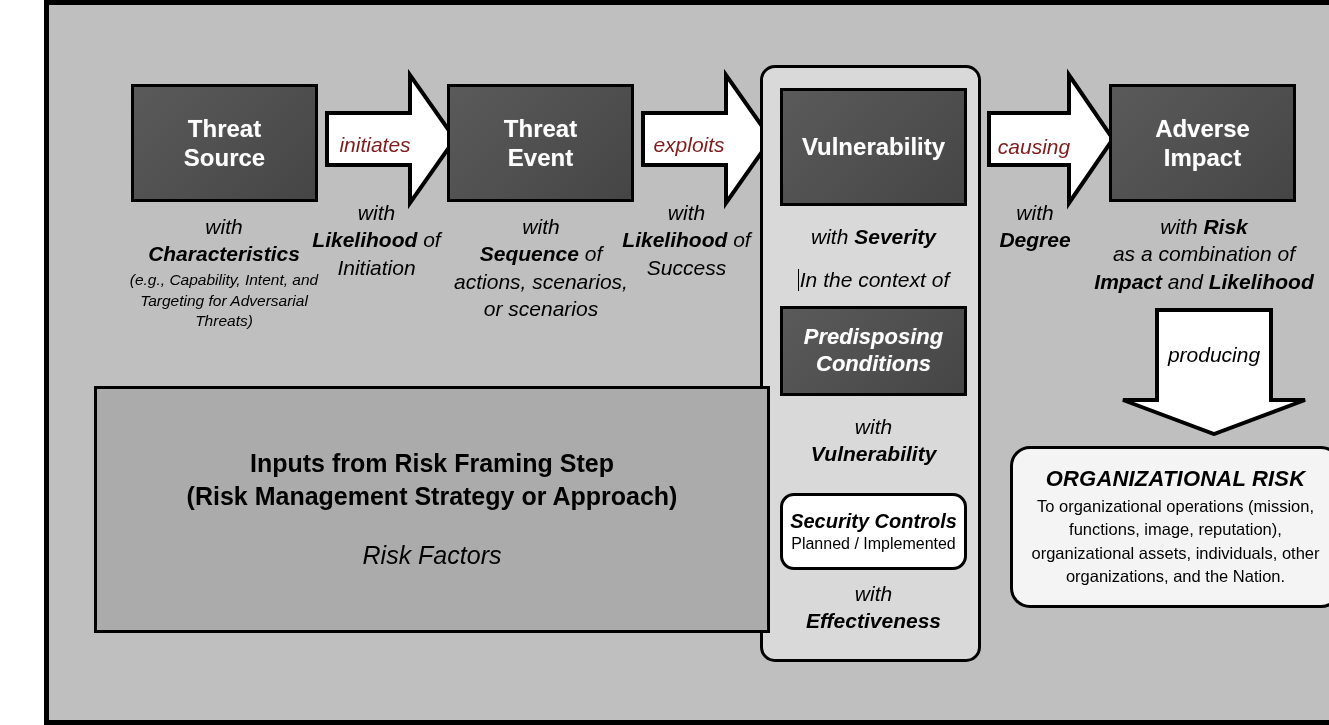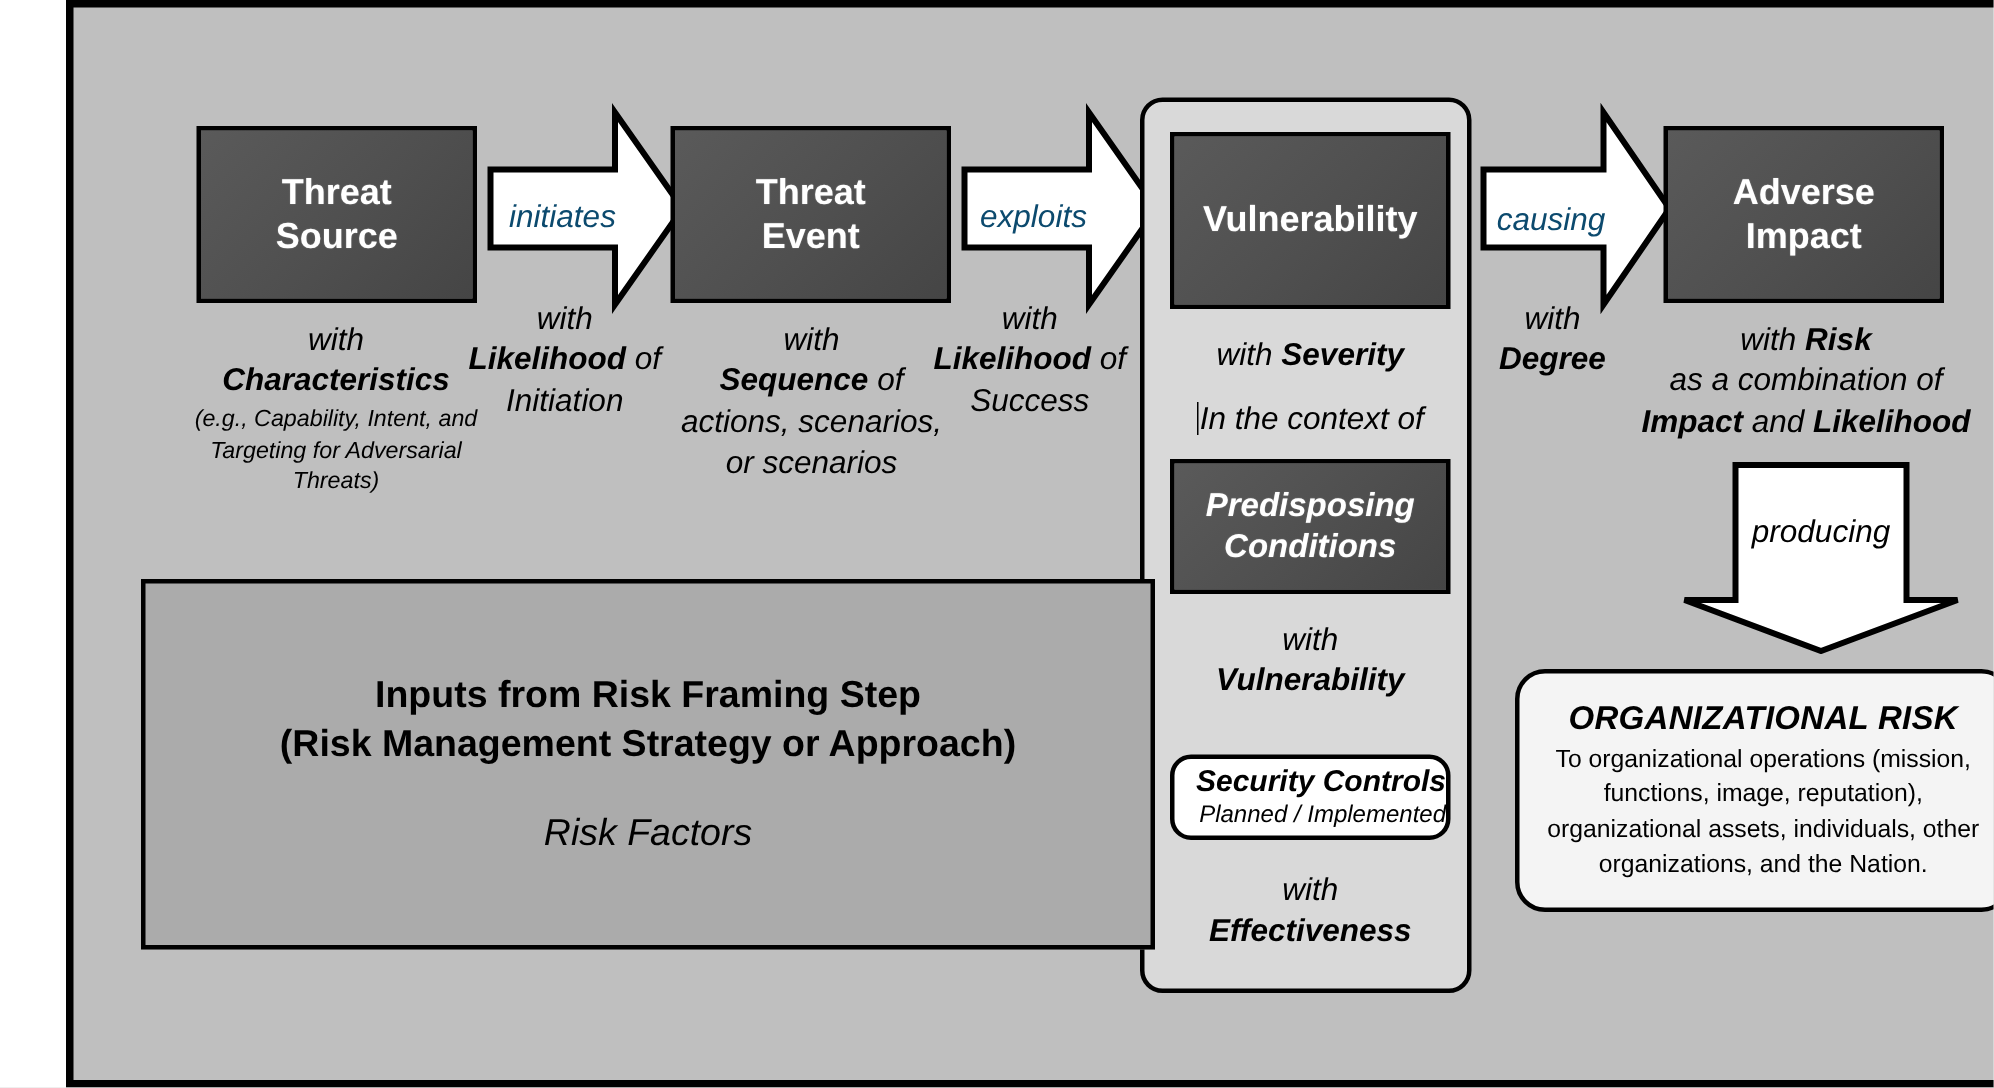--- a/index.html
+++ b/index.html
@@ -35,21 +35,21 @@
   }
   .cap b{font-weight:bold;font-style:italic;}
 
   
   .arrow-r{position:absolute;}
   .arrow-r svg{display:block;overflow:visible;}
   .arrow-label{
     position:absolute;
     font-style:italic;
     text-align:center;
-    color:#0c4a6e;
+    color:#7f1d1d;
     white-space:nowrap;
   }
 
   
   #vuln-panel{
     position:absolute;
     background:#d9d9d9;
     border:3px solid #000;
     box-sizing:border-box;
   }
@@ -194,23 +194,23 @@
         <div>Predisposing</div>
         <div>Conditions</div>
       </div>
     </div>
 
     <div class="cap" style="left:0px;top:345px;width:221px;font-size:21px;">
       <div>with</div>
       <div style="font-weight:bold;">Vulnerability</div>
     </div>
 
-    <div class="white-round" style="left:17px;top:435px;width:187px;height:57px;align-items:flex-end;">
+    <div class="white-round" style="left:17px;top:425px;width:187px;height:77px;">
       <div style="font-weight:bold;font-style:italic;font-size:20px;">Security Controls</div>
-      <div style="font-style:italic;font-size:16px;margin-top:2px;">Planned / Implemented</div>
+      <div style="font-size:16px;margin-top:2px;">Planned / Implemented</div>
     </div>
 
     <div class="cap" style="left:0px;top:512px;width:221px;font-size:21px;">
       <div>with</div>
       <div style="font-weight:bold;">Effectiveness</div>
     </div>
   </div>
 
   <div class="arrow-r" style="left:938px;top:68px;">
     <svg width="128" height="132" viewBox="0 0 128 132">

